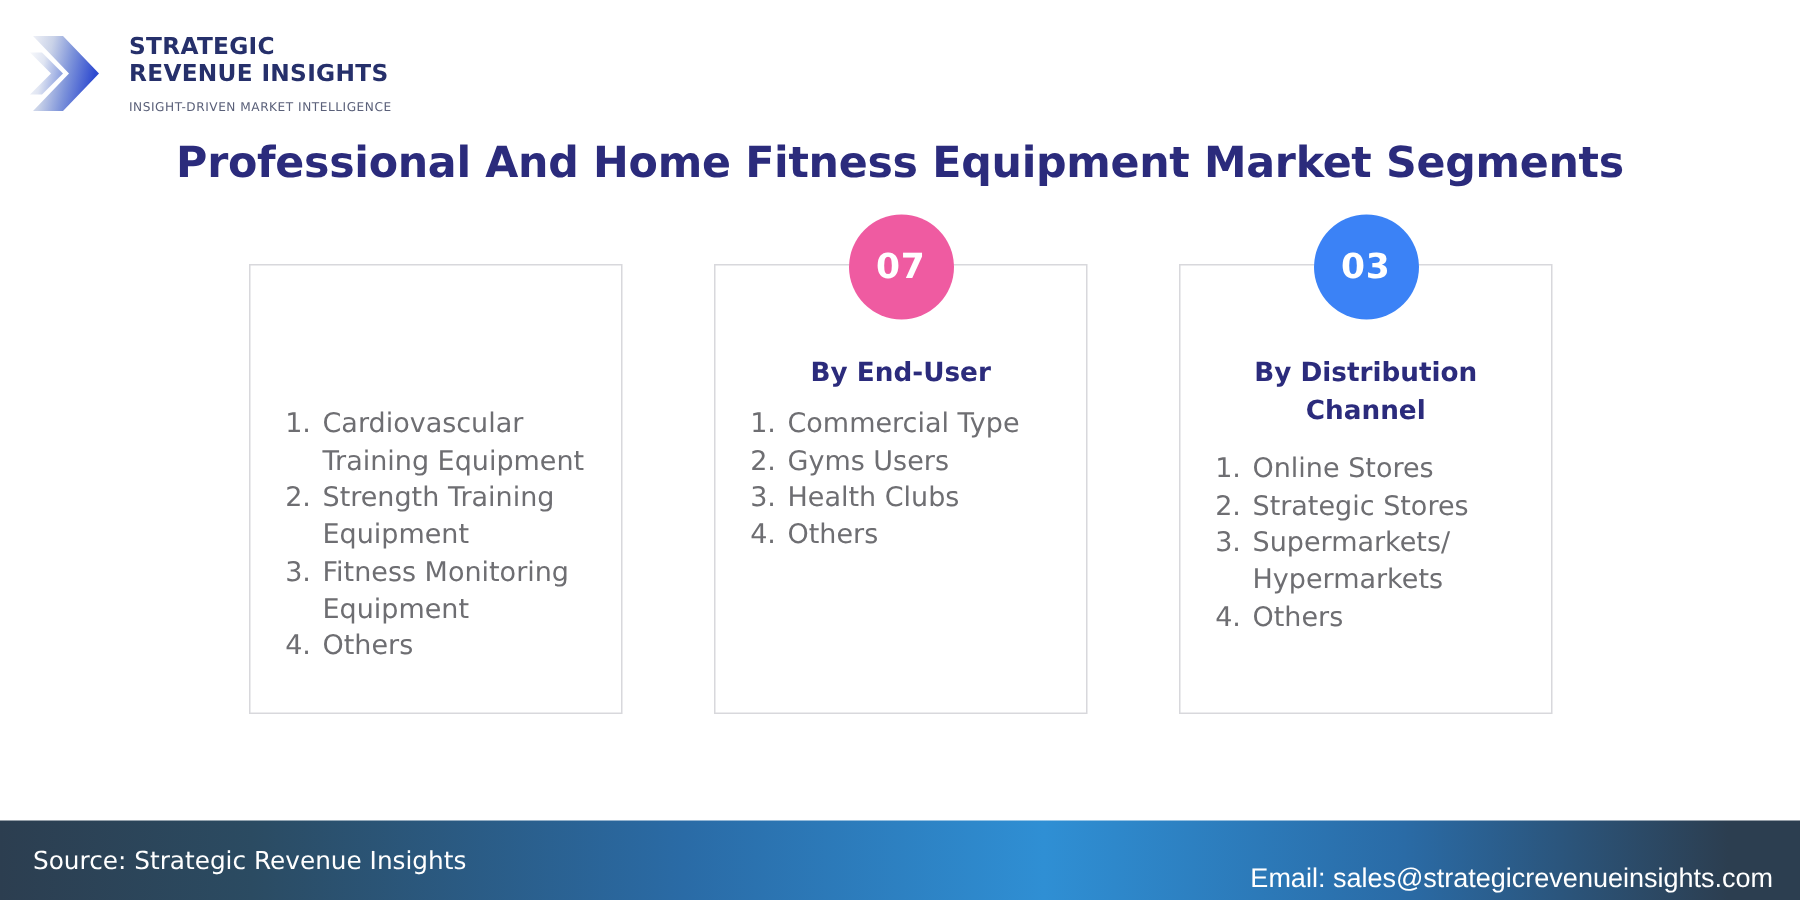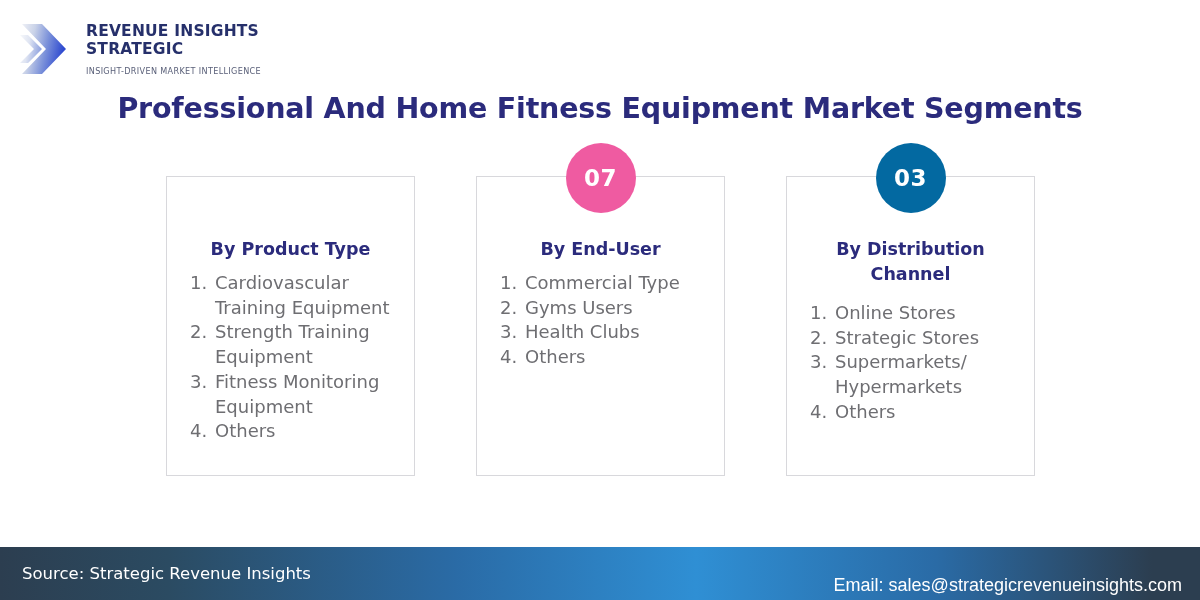--- a/index.html
+++ b/index.html
@@ -197,53 +197,52 @@
           <stop offset="0%" stop-color="#f4f6fa"></stop>
           <stop offset="45%" stop-color="#d5dcee"></stop>
           <stop offset="100%" stop-color="#6d86d6"></stop>
         </linearGradient>
       </defs>
       <path d="M2,3 L22,3 L46,28 L22,53 L2,53 L26,28 Z" fill="url(#chevGrad)"></path>
       <path d="M0,14 L8,14 L22,28 L8,42 L0,42 L14,28 Z" fill="url(#chevGrad2)" opacity="0.75"></path>
     </svg>
   </div>
   <div id="logo-text-block">
+    <div class="logo-line">STRATEGIC</div>
     <div class="logo-line">REVENUE INSIGHTS</div>
-    <div class="logo-line">STRATEGIC</div>
     <div id="logo-tagline">INSIGHT-DRIVEN MARKET INTELLIGENCE</div>
   </div>
 </div>
 
 <div id="page-title">Professional And Home Fitness Equipment Market Segments</div>
 
 <div id="cards-row">
 
   <div class="segment-card" id="card-0">
-    <div class="card-heading">By Product Type</div>
     <ol class="card-list">
       <li>Cardiovascular Training Equipment</li>
       <li>Strength Training Equipment</li>
       <li>Fitness Monitoring Equipment</li>
       <li>Others</li>
     </ol>
   </div>
 
   <div class="segment-card" id="card-1">
     <div class="badge" style="background: rgb(239, 91, 161);">07</div>
     <div class="card-heading">By End-User</div>
     <ol class="card-list">
       <li>Commercial Type</li>
       <li>Gyms Users</li>
       <li>Health Clubs</li>
       <li>Others</li>
     </ol>
   </div>
 
   <div class="segment-card" id="card-2">
-    <div class="badge" style="background: #0369a1;">03</div>
+    <div class="badge" style="background: #3b82f6;">03</div>
     <div class="card-heading">By Distribution Channel</div>
     <ol class="card-list">
       <li>Online Stores</li>
       <li>Strategic Stores</li>
       <li>Supermarkets/ Hypermarkets</li>
       <li>Others</li>
     </ol>
   </div>
 
 </div>

